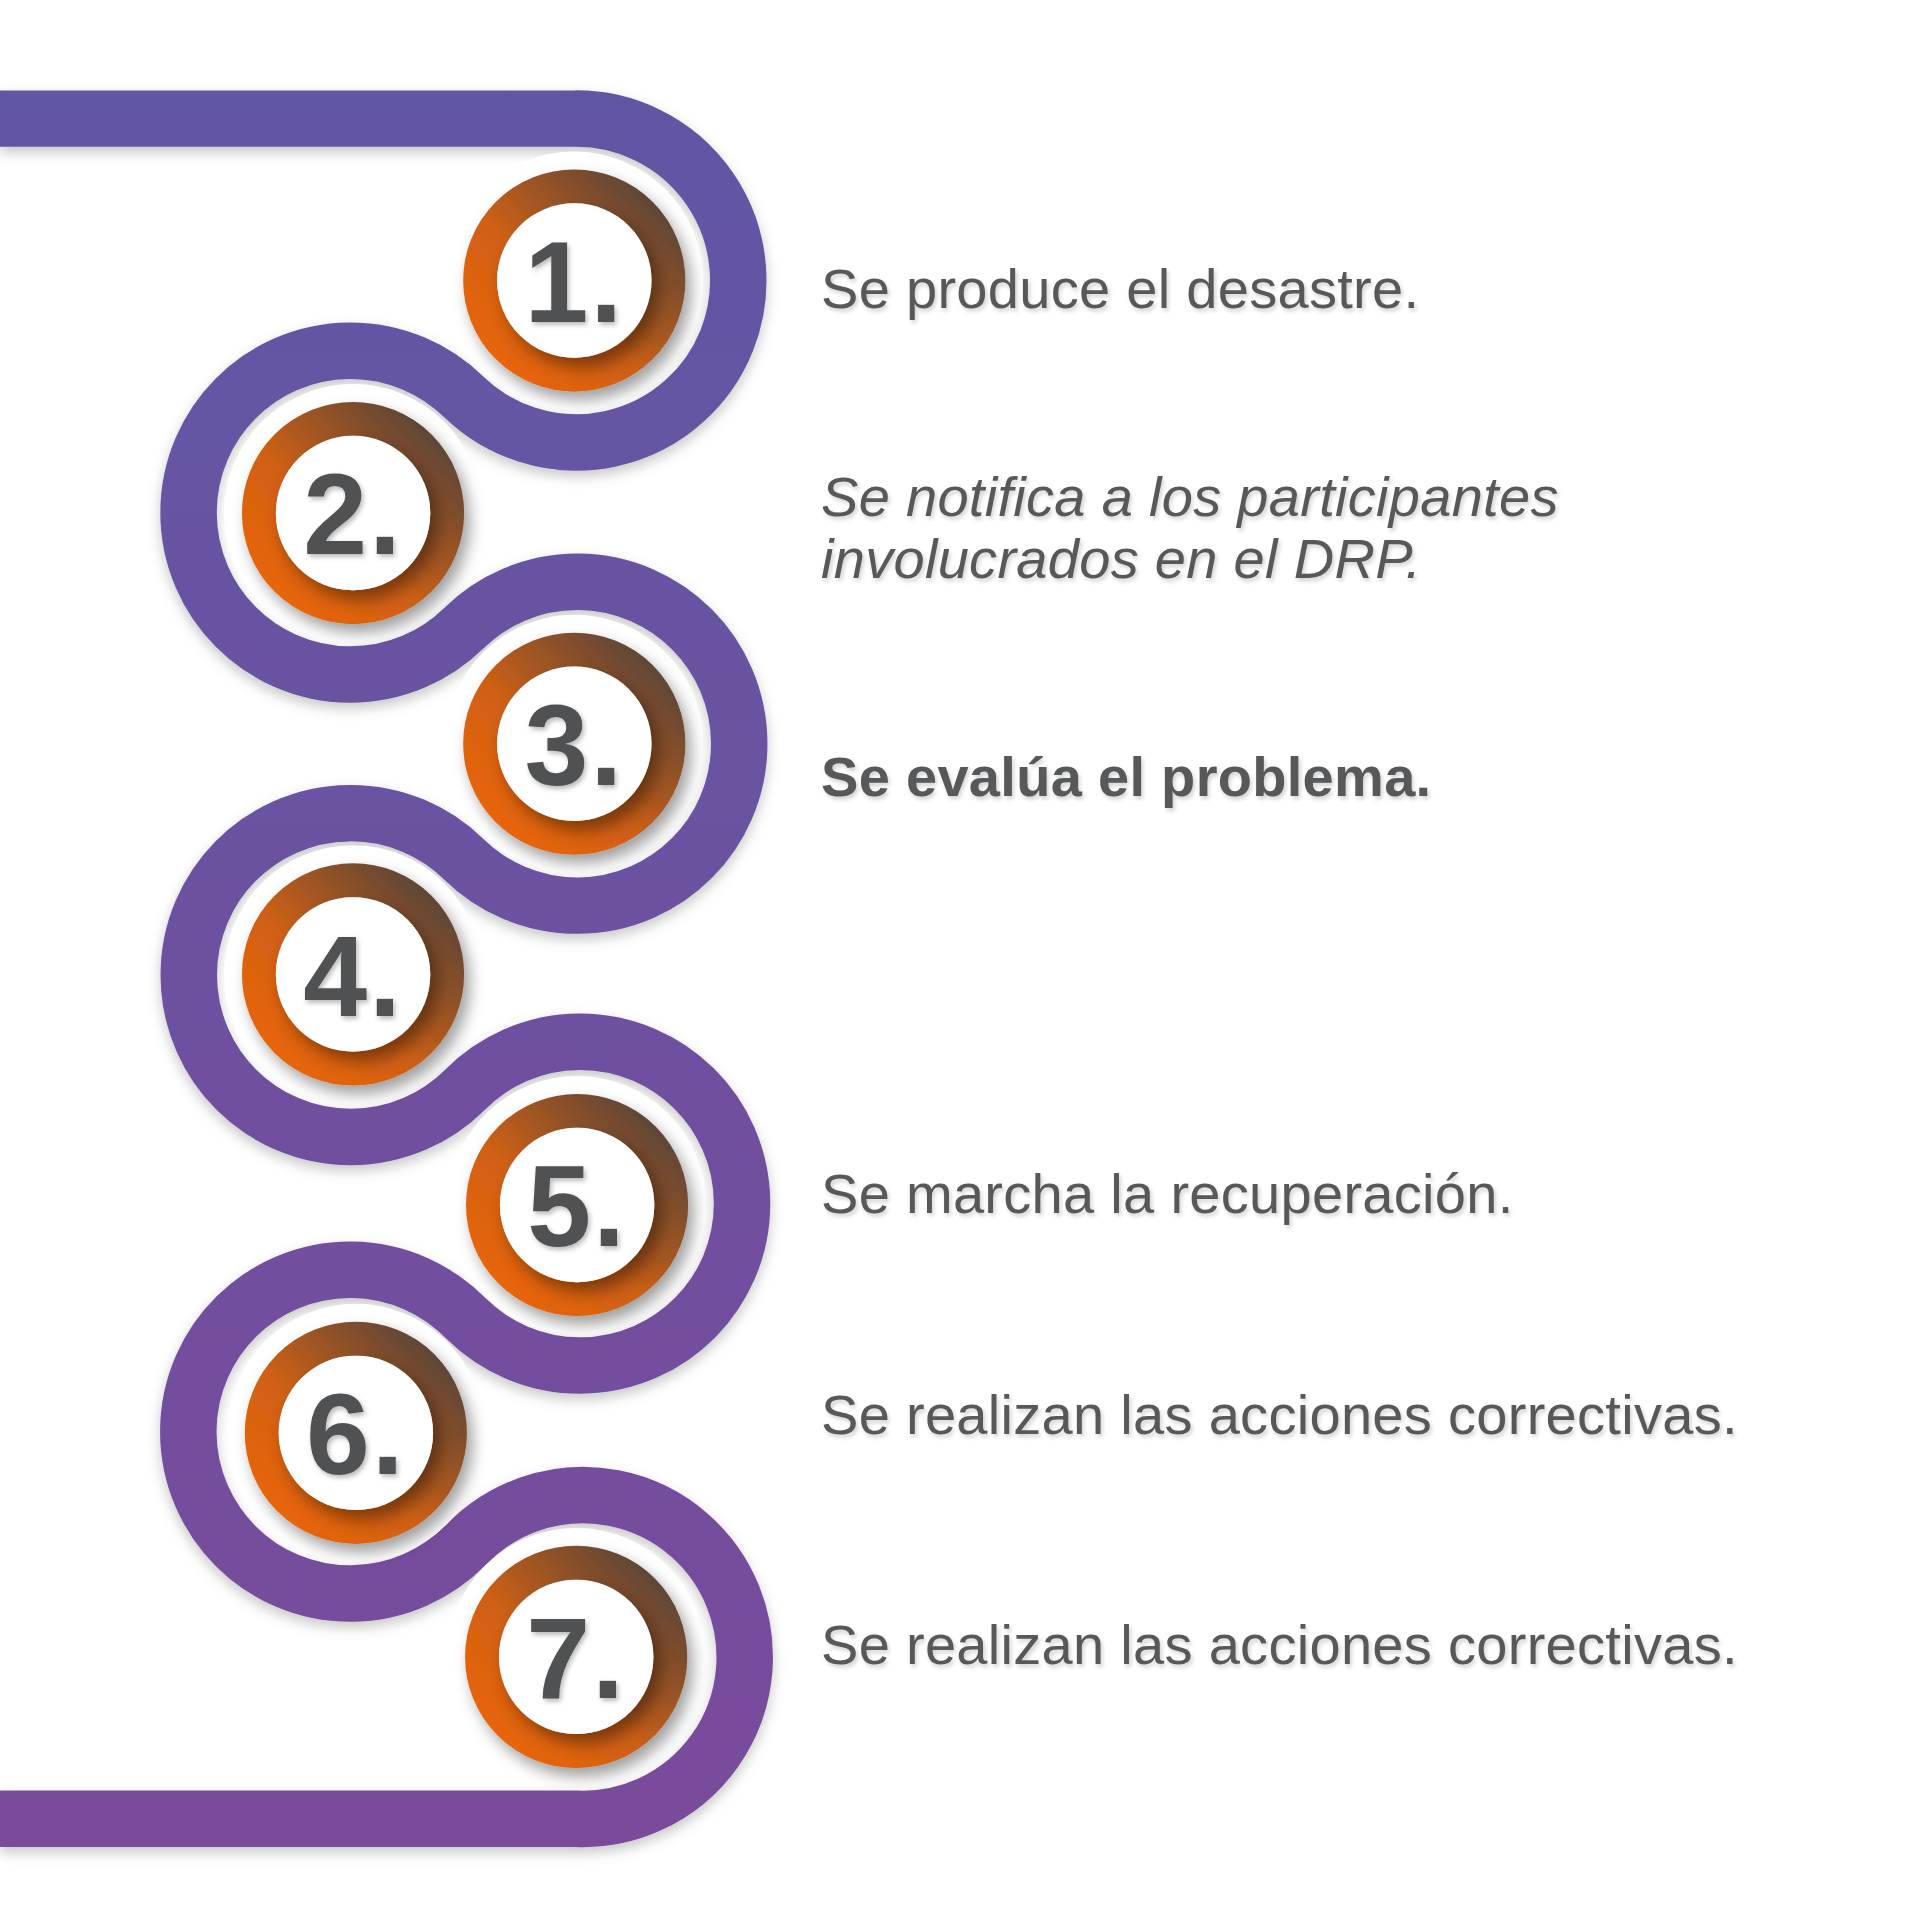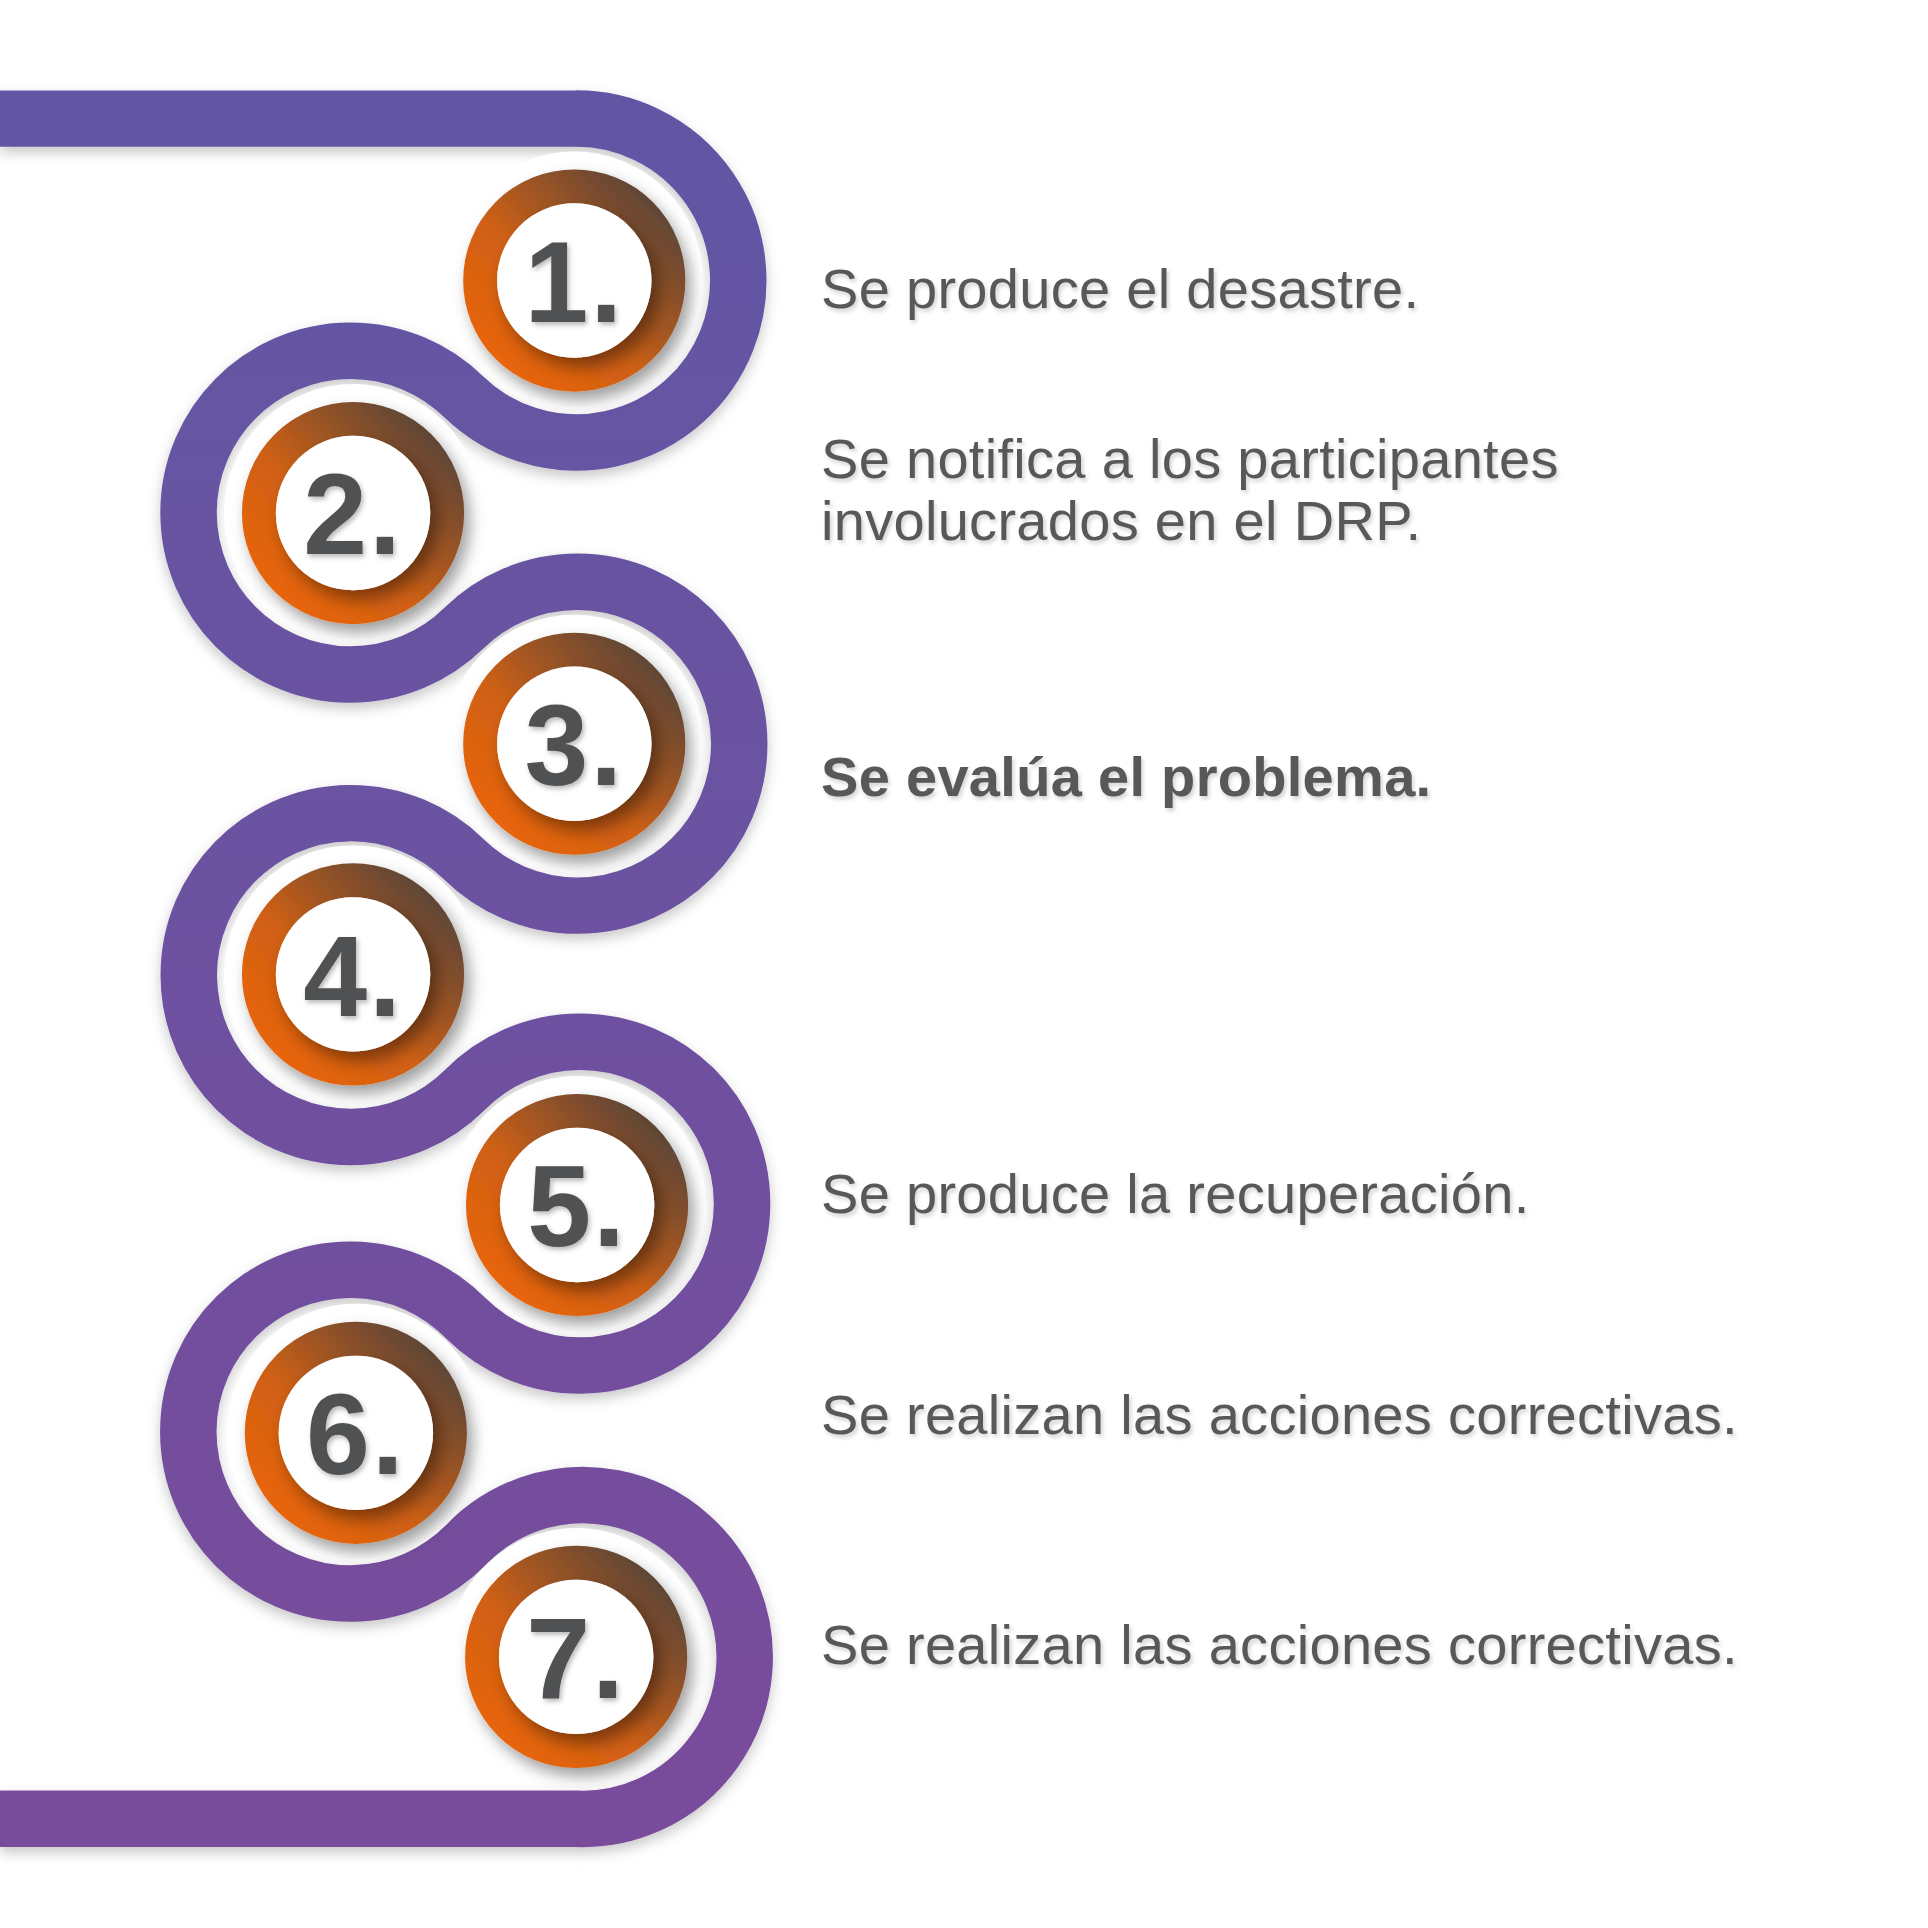--- a/index.html
+++ b/index.html
@@ -104,21 +104,21 @@
           <circle cx="612" cy="1760" r="137" fill="#ffffff"></circle>
           <circle cx="612" cy="1760" r="100" fill="none" stroke="url(#ringGrad)" stroke-width="36" filter="url(#ringShadow)"></circle>
           <circle cx="612" cy="1760" r="82" fill="#ffffff" filter="url(#discShadow)"></circle>
           <text x="612" y="1804" text-anchor="middle" class="badge-number" filter="url(#numShadow)">7.</text>
         </g>
       </g>
   </svg>
 
   <div id="labels">
       <div class="step-label" style="top: 289px;">Se produce el desastre.</div>
-      <div class="step-label" style="top: 490px;">Se notifica a los participantes
+      <div class="step-label" style="top: 528px; font-style: italic;">Se notifica a los participantes
 involucrados en el DRP.</div>
       <div class="step-label" style="top: 777px; font-weight: bold;">Se evalúa el problema.</div>
-      <div class="step-label" style="top: 1194px;">Se produce la recuperación.</div>
+      <div class="step-label" style="top: 1194px;">Se marcha la recuperación.</div>
       <div class="step-label" style="top: 1415px;">Se realizan las acciones correctivas.</div>
       <div class="step-label" style="top: 1645px;">Se realizan las acciones correctivas.</div>
     </div>
 </div>
 
 
 </body></html>

